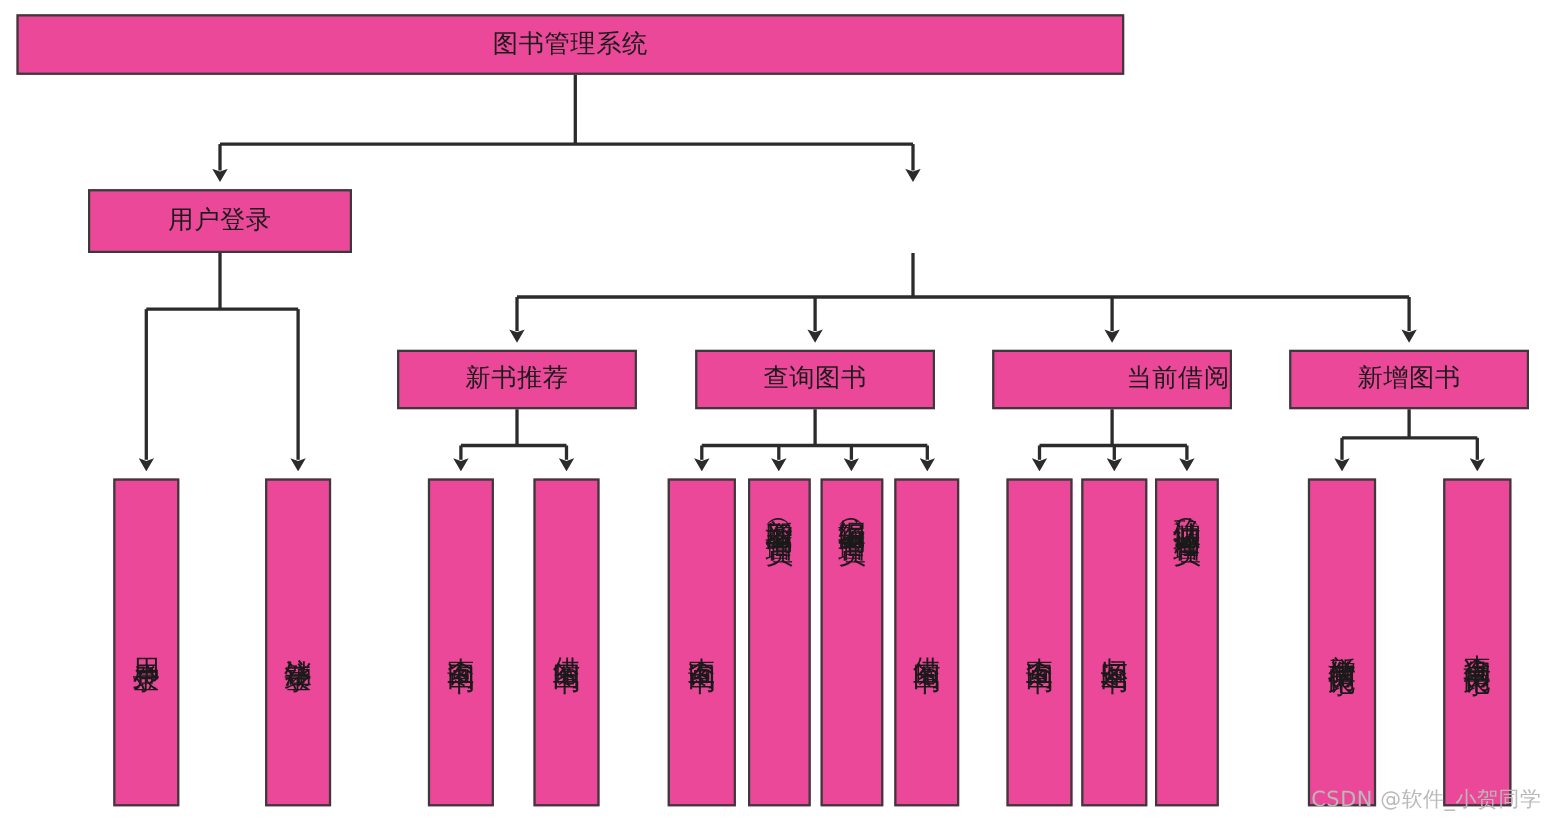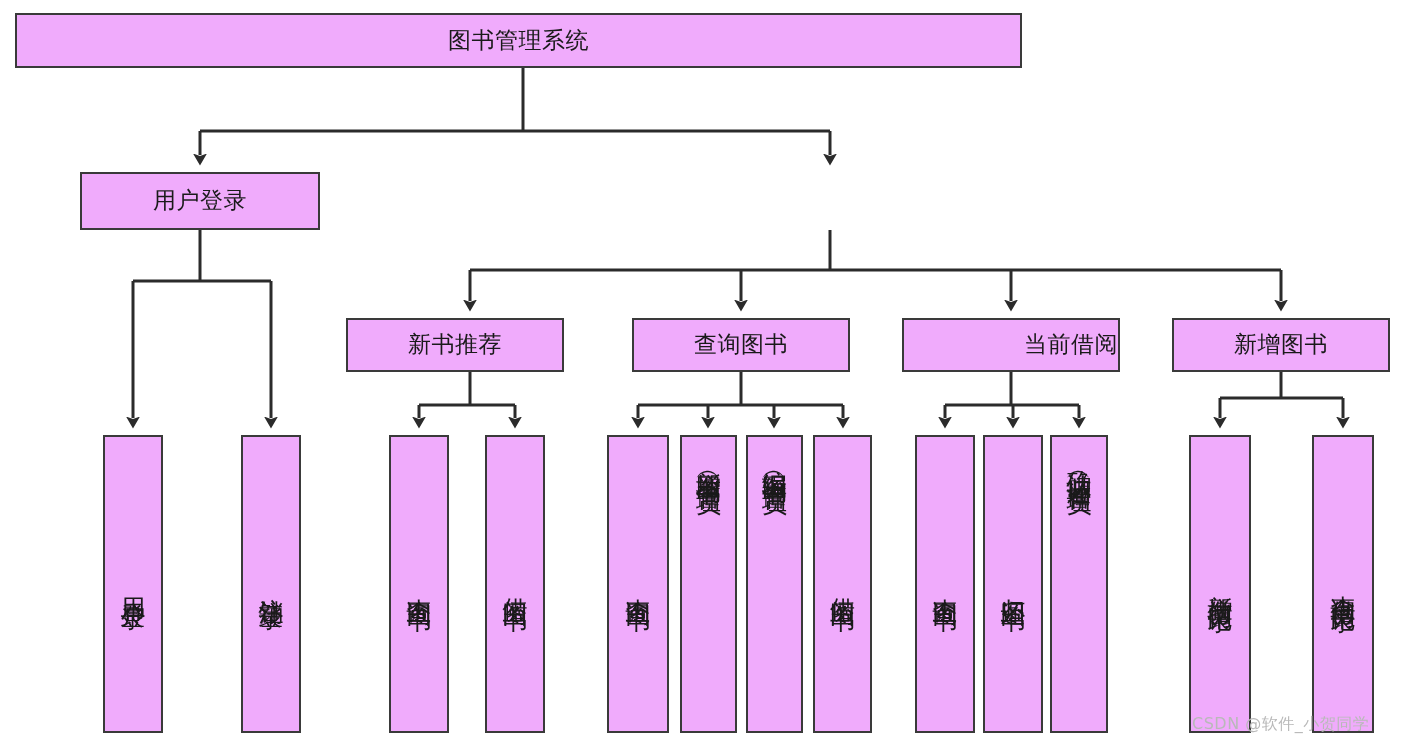--- a/index.html
+++ b/index.html
@@ -21,21 +21,21 @@
     position: absolute;
     left: 0;
     top: 0;
     width: 1405px;
     height: 747px;
     pointer-events: none;
   }
   .node {
     position: absolute;
     box-sizing: border-box;
-    background: #f0abfc;
+    background: #ec4899;
     border: 2px solid #3a3a3a;
     display: flex;
     align-items: center;
     justify-content: center;
     color: #1a1a1a;
     z-index: 2;
   }
   .node .label {
     line-height: 1.18;
     white-space: pre;
@@ -58,21 +58,21 @@
     letter-spacing: 3px;
     line-height: 1;
   }
   .node-leaf.center-text {
     align-items: center;
     padding-top: 0;
   }
   .watermark {
     position: absolute;
     color: #b9b9b9;
-    font-size: 16px;
+    font-size: 19px;
     letter-spacing: 0.5px;
     white-space: pre;
     z-index: 5;
   }
 </style>
 </head>
 <body>
 
 <div id="canvas">
 
@@ -127,21 +127,21 @@
   </svg>
 
   <div class="node node-root" style="left:15px; top:13px; width:1007px; height:55px;">
     <span class="label">图书管理系统</span>
   </div>
 
   <div class="node node-l2" style="left:80px; top:172px; width:240px; height:58px;">
     <span class="label">用户登录</span>
   </div>
 
-  <div class="node node-l3" style="left:346px; top:318px; width:218px; height:54px;">
+  <div class="node node-l3" style="left:361px; top:318px; width:218px; height:54px;">
     <span class="label">新书推荐</span>
   </div>
   <div class="node node-l3" style="left:632px; top:318px; width:218px; height:54px;">
     <span class="label">查询图书</span>
   </div>
   <div class="node node-l3" style="left:902px; top:318px; width:218px; height:54px;justify-content:flex-end;">
     <span class="label">当前借阅</span>
   </div>
   <div class="node node-l3" style="left:1172px; top:318px; width:218px; height:54px;">
     <span class="label">新增图书</span>

